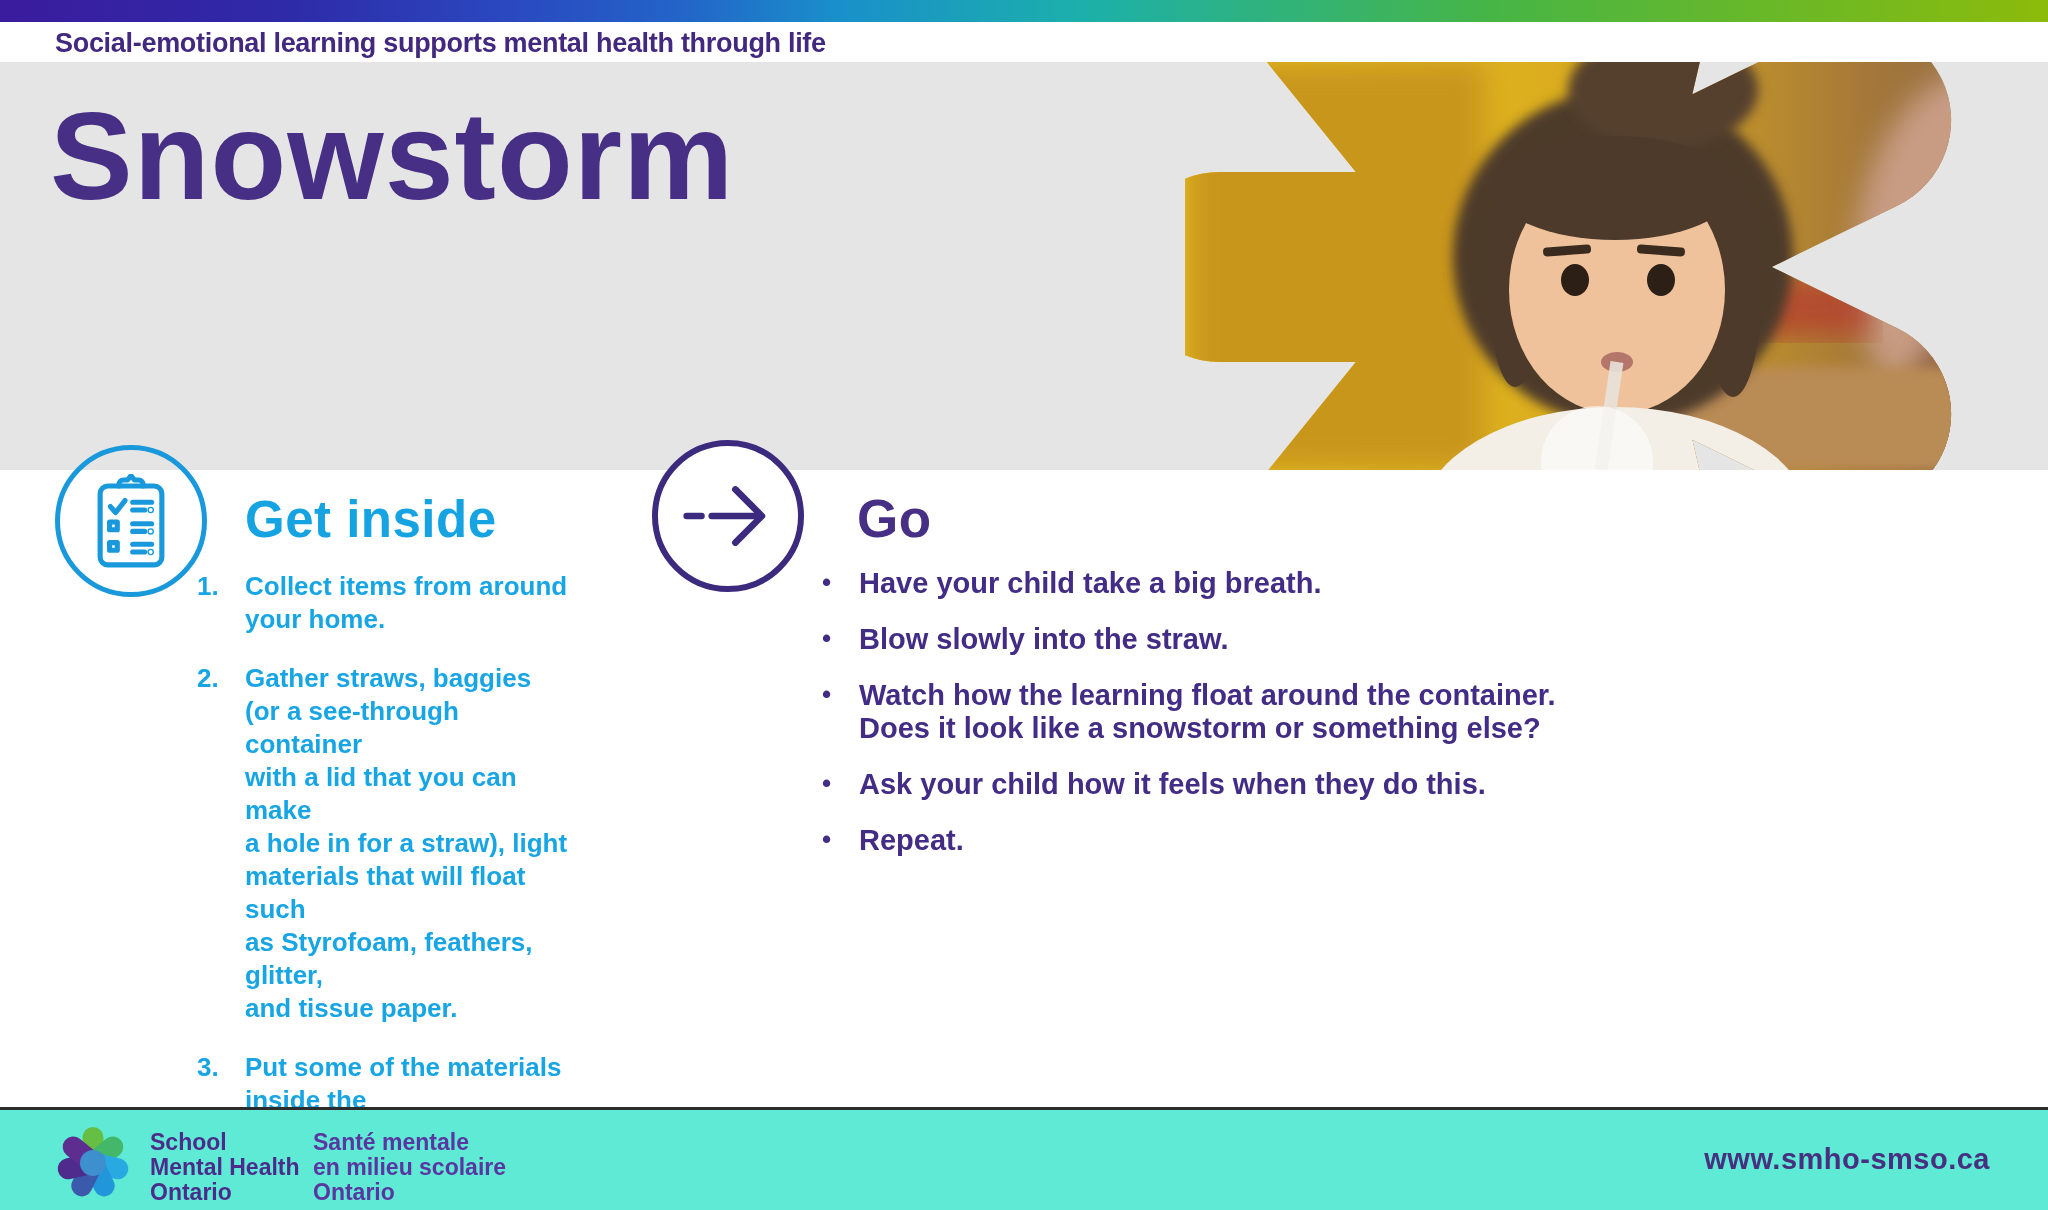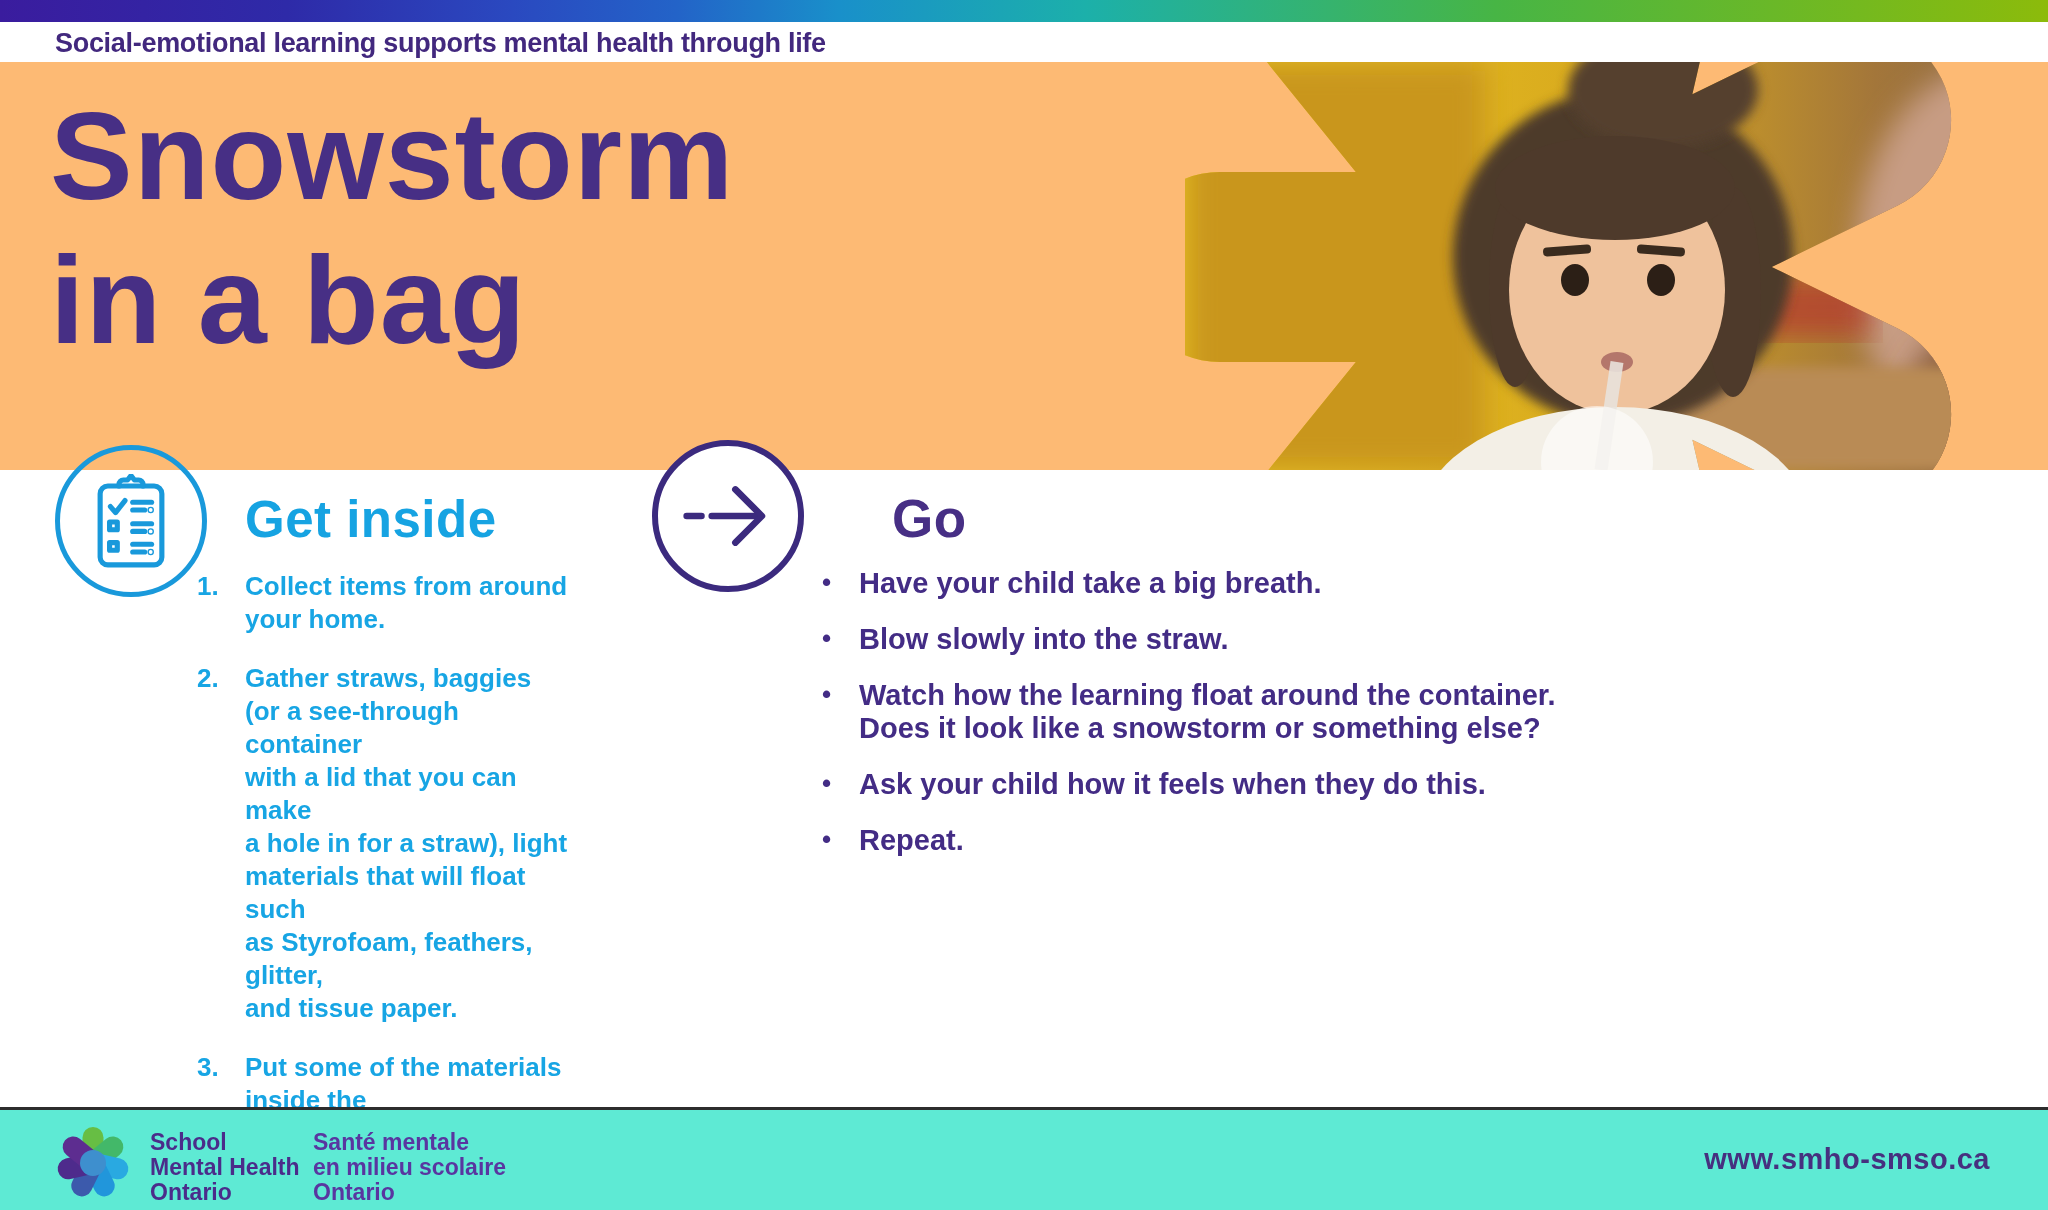--- a/index.html
+++ b/index.html
@@ -10,21 +10,21 @@
   
   .topbar { position:absolute; top:0; left:0; width:2048px; height:22px;
     background:linear-gradient(90deg,#3A1C9E 0%,#2E2AA8 14%,#2A49C0 25%,#2363C8 33%,#1990CA 41%,#1CB0AA 53%,#47B545 73%,#8CBB0B 100%); }
 
   
   .tagline-strip { position:absolute; top:22px; left:0; width:2048px; height:40px; background:#ffffff; }
   .tagline { position:absolute; left:55px; top:0; height:40px; line-height:42px;
     font-size:27px; font-weight:bold; color:#42287E; letter-spacing:-0.3px; }
 
   
-  .hero { position:absolute; top:62px; left:0; width:2048px; height:408px; background:#fdba74; }
+  .hero { position:absolute; top:62px; left:0; width:2048px; height:408px; background:#e5e5e5; }
   .hero-title { position:absolute; left:50px; top:22px; font-size:124px; line-height:144px;
     font-weight:bold; color:#472F85; letter-spacing:1px; }
 
   .photo-wrap { position:absolute; right:0; top:0; width:863px; height:408px; }
 
   
   .gr-circle { position:absolute; left:55px; top:445px; width:152px; height:152px;
     border:5px solid #1999DB; border-radius:50%; }
   .gr-circle svg { position:absolute; left:28px; top:24px; }
   .gr-heading { position:absolute; left:245px; top:490px; font-size:51px; font-weight:bold;
@@ -32,21 +32,21 @@
   .gr-list { position:absolute; left:197px; top:570px; width:380px; list-style:none; counter-reset:grc; }
   .gr-list li { position:relative; counter-increment:grc; padding-left:48px; margin-bottom:26px;
     font-size:26px; line-height:33px; font-weight:bold; color:#17A5E4; white-space:pre-line; }
   .gr-list li::before { content:counter(grc) "."; position:absolute; left:0; top:0; }
 
   
   .go-circle { position:absolute; left:652px; top:440px; width:152px; height:152px;
     border:6px solid #3B2A7E; border-radius:50%; background:#ffffff; }
   .go-circle svg { position:absolute; left:11px; top:11px; }
   .go-heading { position:absolute; left:857px; top:488px; font-size:53px; font-weight:bold;
-    color:#472F85; letter-spacing:0.5px;margin-left:35px; }
+    color:#472F85; letter-spacing:0.5px; }
   .go-list { position:absolute; left:822px; top:567px; width:800px; list-style:none; }
   .go-list li { position:relative; padding-left:37px; margin-bottom:23px;
     font-size:29px; line-height:33px; font-weight:bold; color:#432C85; white-space:pre-line; }
   .go-list li::before { content:"\2022"; position:absolute; left:0; top:-1px; font-size:26px; }
 
   
   .separator { position:absolute; top:1107px; left:0; width:2048px; height:3px; background:#2D2D2D; }
   .footer { position:absolute; top:1110px; left:0; width:2048px; height:100px; background:#5eead4;text-decoration:underline; }
   .footer-logo { position:absolute; left:55px; top:13px; }
   .org { position:absolute; top:20px; font-size:23px; line-height:25px; font-weight:bold; }
@@ -62,21 +62,20 @@
 
   <div class="topbar"></div>
 
   <div class="tagline-strip">
     <div class="tagline">Social-emotional learning supports mental health through life</div>
   </div>
 
   <div class="hero">
     <div class="hero-title">
       <div>Snowstorm</div>
-      <div>in a bag</div>
     </div>
 
     <div class="photo-wrap">
       <svg width="863" height="408" viewBox="0 0 863 408">
         <defs>
           <clipPath id="asteriskClip">
             <circle cx="370" cy="205" r="205"></circle>
             <rect x="-95" y="-430" width="190" height="445" rx="95" transform="translate(370,205) rotate(13)"></rect>
             <rect x="-95" y="-430" width="190" height="445" rx="95" transform="translate(370,205) rotate(64)"></rect>
             <rect x="-95" y="-430" width="190" height="445" rx="95" transform="translate(370,205) rotate(116)"></rect>

